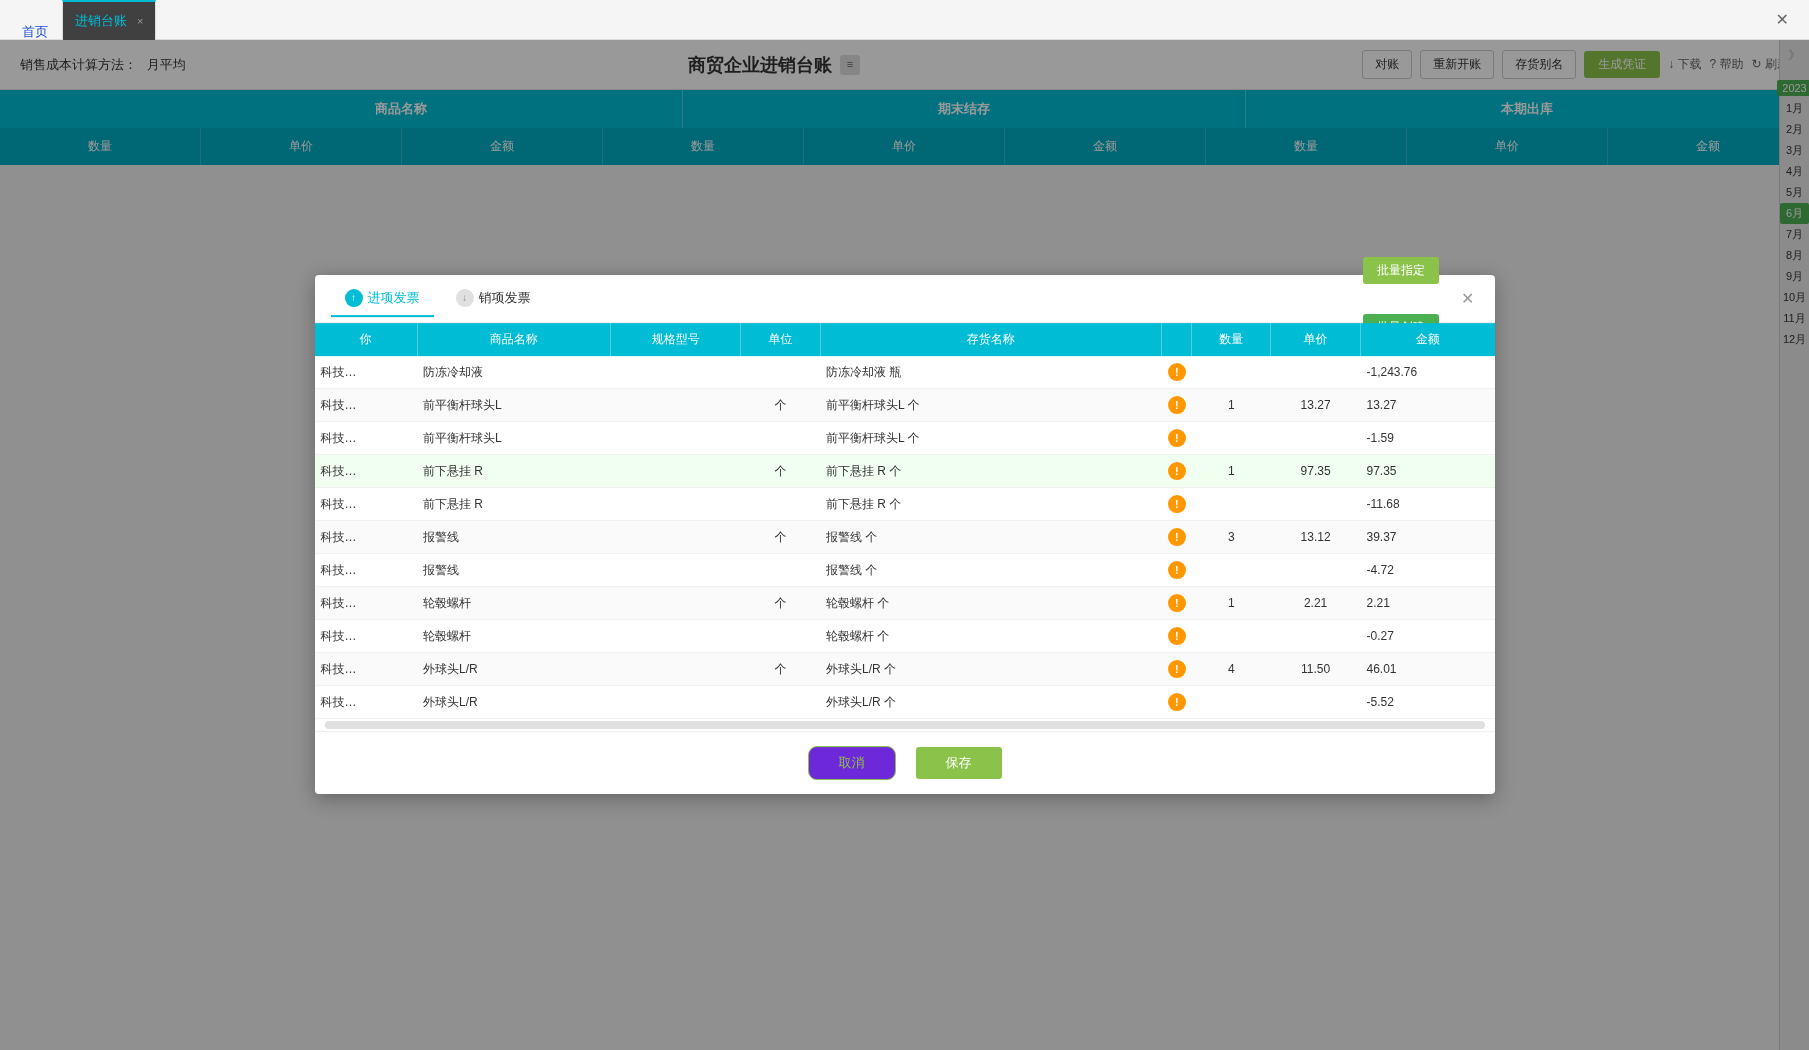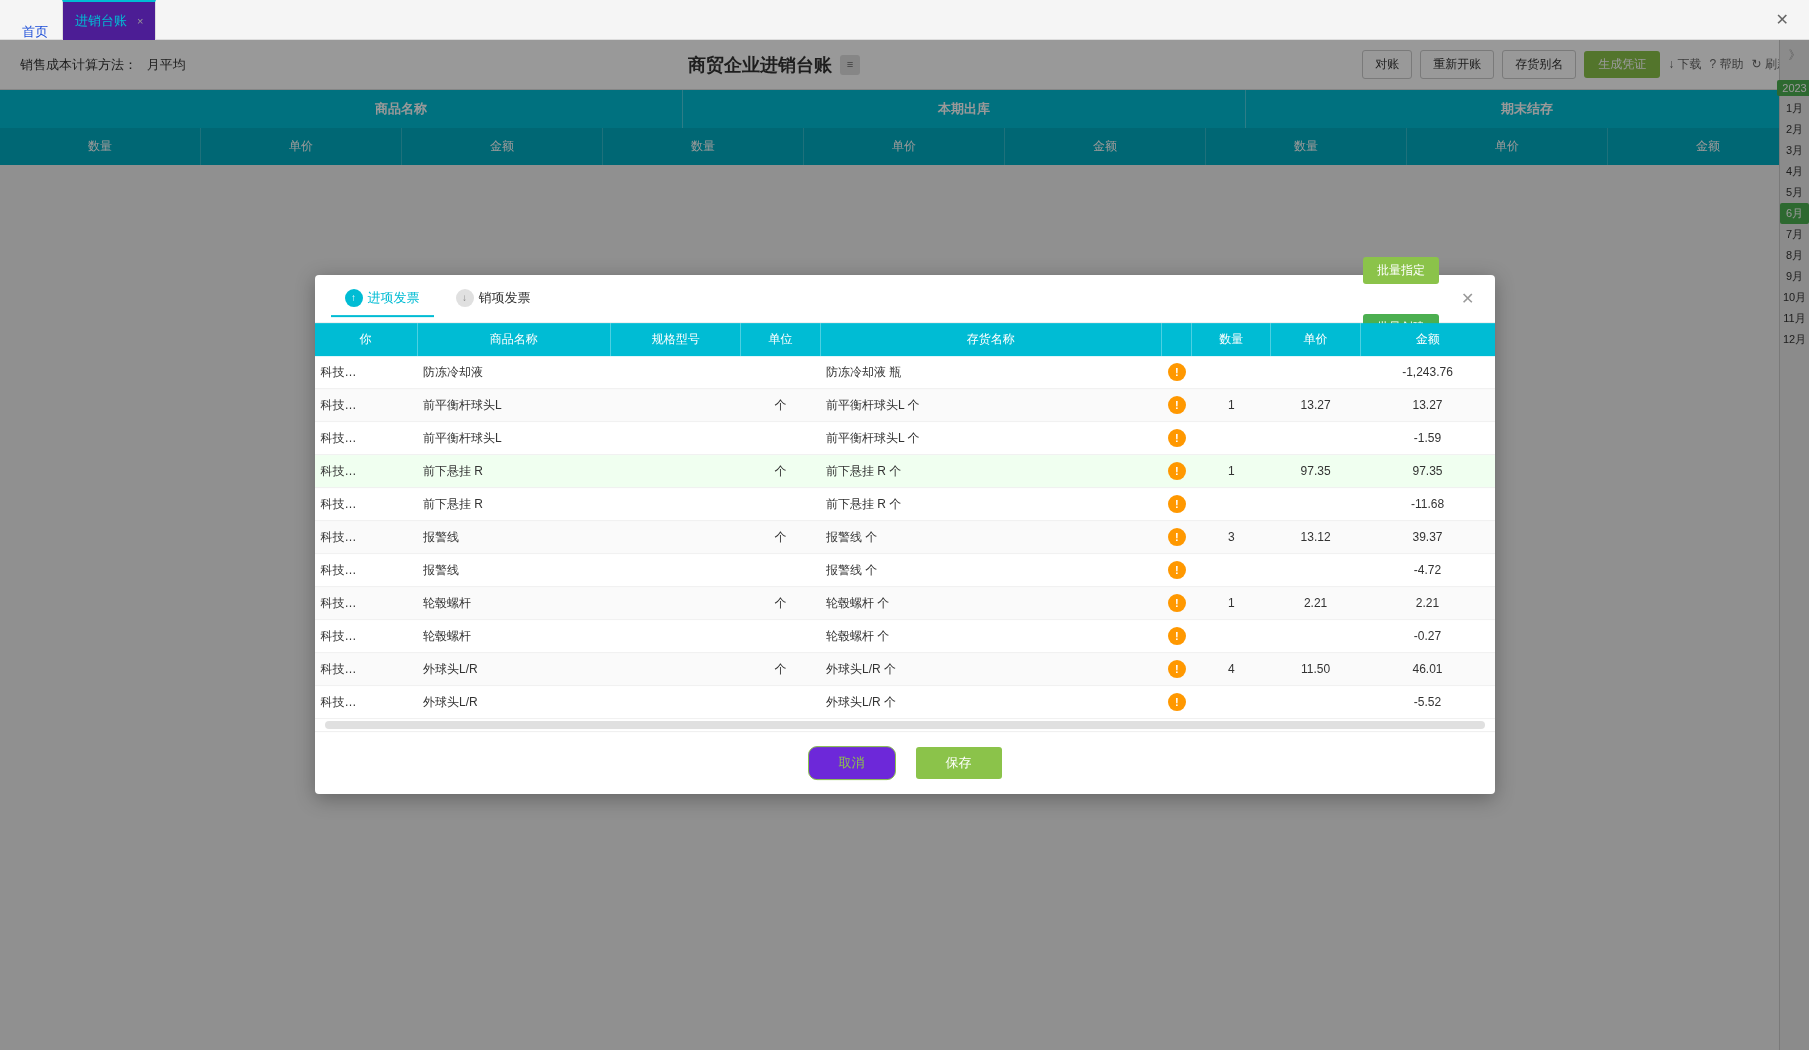--- a/index.html
+++ b/index.html
@@ -24,21 +24,21 @@
     }
     .tab-home {
       padding: 8px 14px;
       height: 32px;
       line-height: 40px;
       font-size: 13px;
       color: #1d4ed8;
       cursor: pointer;
     }
     .tab-active {
-      background: #4c1d95;
+      background: #404040;
       border-top: 2px solid #00bcd4;
       border-left: 1px solid #ddd;
       border-right: 1px solid #ddd;
       color: #00bcd4;
       padding: 0 12px;
       height: 40px;
       line-height: 40px;
       display: flex;
       align-items: center;
       gap: 6px;
@@ -364,21 +364,21 @@
       padding: 7px 6px;
       text-align: center;
       font-size: 12px;
       color: #333;
       white-space: nowrap;
     }
     table tbody td.left {
       text-align: left;
     }
     table tbody td.right {
-      text-align: center;
+      text-align: left;
     }
     .warn-icon {
       display: inline-flex;
       width: 18px;
       height: 18px;
       border-radius: 50%;
       background: #ff9800;
       color: #fff;
       align-items: center;
       justify-content: center;
@@ -453,22 +453,22 @@
       <button class="btn-icon">↓ 下载</button>
       <button class="btn-icon">? 帮助</button>
       <button class="btn-icon">↻ 刷新</button>
     </div>
   </div>
 
   <div class="col-headers-bg">
     <div class="col-headers-row1">
       <div style="width:120px;"></div>
       <div class="col-group">商品名称</div>
+      <div class="col-group">期末结存</div>
       <div class="col-group">本期出库</div>
-      <div class="col-group">期末结存</div>
     </div>
     <div class="col-headers-row2">
       <div style="width:40px;" class="col-cell">数量</div>
       <div class="col-cell">单价</div>
       <div class="col-cell">金额</div>
       <div class="col-cell">数量</div>
       <div class="col-cell">单价</div>
       <div class="col-cell">金额</div>
       <div class="col-cell">数量</div>
       <div class="col-cell">单价</div>

